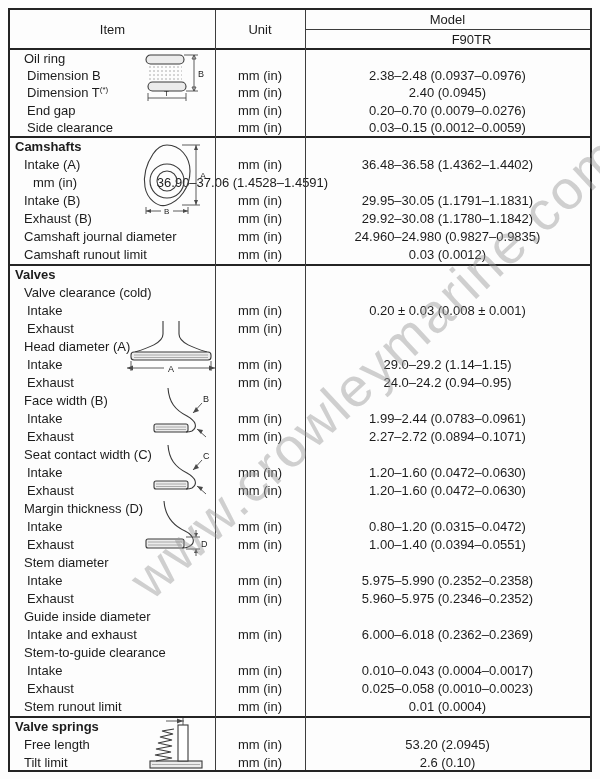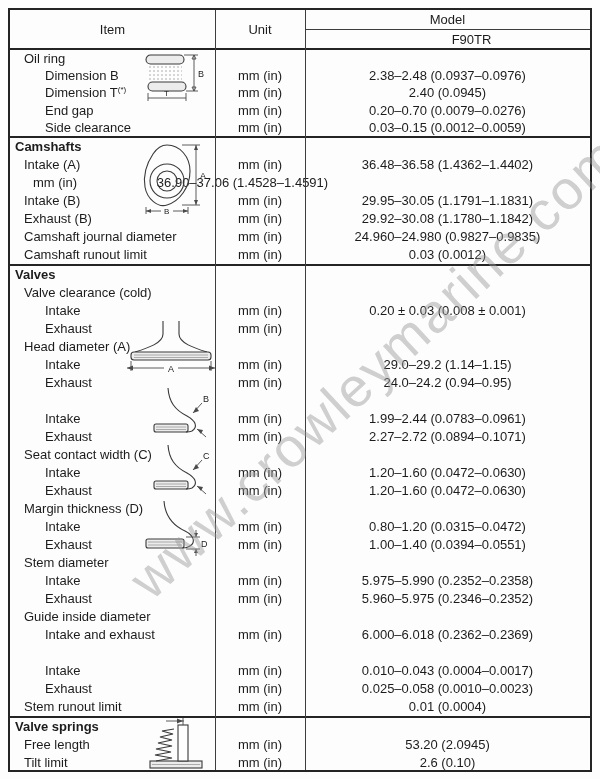--- a/index.html
+++ b/index.html
@@ -26,21 +26,21 @@
   .section { box-sizing:border-box; }
   .section + .section { border-top:2px solid #242424; }
 
   .row { display:flex; font-size:13px; }
   .cell { box-sizing:border-box; white-space:nowrap; overflow:visible; }
   .c-item { width:205px; }
   .c-unit { width:90px; text-align:center; }
   .c-val  { width:285px; text-align:center; }
   .ind0 { padding-left:5px; }
   .ind1 { padding-left:14px; }
-  .ind2 { padding-left:35px; }
+  .ind2 { padding-left:17px; }
   .bold { font-weight:bold; }
   sup.fn { font-size:8px; vertical-align:super; line-height:0; }
 
   .diagram { position:absolute; z-index:3; }
   .diagram svg { display:block; }
   .dg-stroke { stroke:#3a3a3a; fill:none; stroke-width:1.1; }
   .dg-fill   { stroke:#3a3a3a; fill:#ececec; stroke-width:1.1; }
   .dg-dim    { stroke:#4a4a4a; fill:none; stroke-width:0.9; }
   .dg-text   { font-family:"Liberation Sans", sans-serif; font-size:9px; fill:#222; }
   .dg-hatch  { stroke:#9a9a9a; stroke-width:0.8; }
@@ -161,20 +161,21 @@
             <div class="cell c-item ind2"><span>Intake</span></div>
             <div class="cell c-unit">mm (in)</div>
             <div class="cell c-val">29.0–29.2 (1.14–1.15)</div>
           </div>
           <div class="row" style="height: 18px; line-height: 18px;">
             <div class="cell c-item ind2"><span>Exhaust</span></div>
             <div class="cell c-unit">mm (in)</div>
             <div class="cell c-val">24.0–24.2 (0.94–0.95)</div>
           </div>
           <div class="row" style="height: 18px; line-height: 18px;">
+            <div class="cell c-item ind1"><span>Face width (B)</span></div>
             <div class="cell c-unit"></div>
             <div class="cell c-val"></div>
           </div>
           <div class="row" style="height: 18px; line-height: 18px;">
             <div class="cell c-item ind2"><span>Intake</span></div>
             <div class="cell c-unit">mm (in)</div>
             <div class="cell c-val">1.99–2.44 (0.0783–0.0961)</div>
           </div>
           <div class="row" style="height: 18px; line-height: 18px;">
             <div class="cell c-item ind2"><span>Exhaust</span></div>
@@ -230,20 +231,21 @@
             <div class="cell c-item ind1"><span>Guide inside diameter</span></div>
             <div class="cell c-unit"></div>
             <div class="cell c-val"></div>
           </div>
           <div class="row" style="height: 18px; line-height: 18px;">
             <div class="cell c-item ind2"><span>Intake and exhaust</span></div>
             <div class="cell c-unit">mm (in)</div>
             <div class="cell c-val">6.000–6.018 (0.2362–0.2369)</div>
           </div>
           <div class="row" style="height: 18px; line-height: 18px;">
+            <div class="cell c-item ind1"><span>Stem-to-guide clearance</span></div>
             <div class="cell c-unit"></div>
             <div class="cell c-val"></div>
           </div>
           <div class="row" style="height: 18px; line-height: 18px;">
             <div class="cell c-item ind2"><span>Intake</span></div>
             <div class="cell c-unit">mm (in)</div>
             <div class="cell c-val">0.010–0.043 (0.0004–0.0017)</div>
           </div>
           <div class="row" style="height: 18px; line-height: 18px;">
             <div class="cell c-item ind2"><span>Exhaust</span></div>

